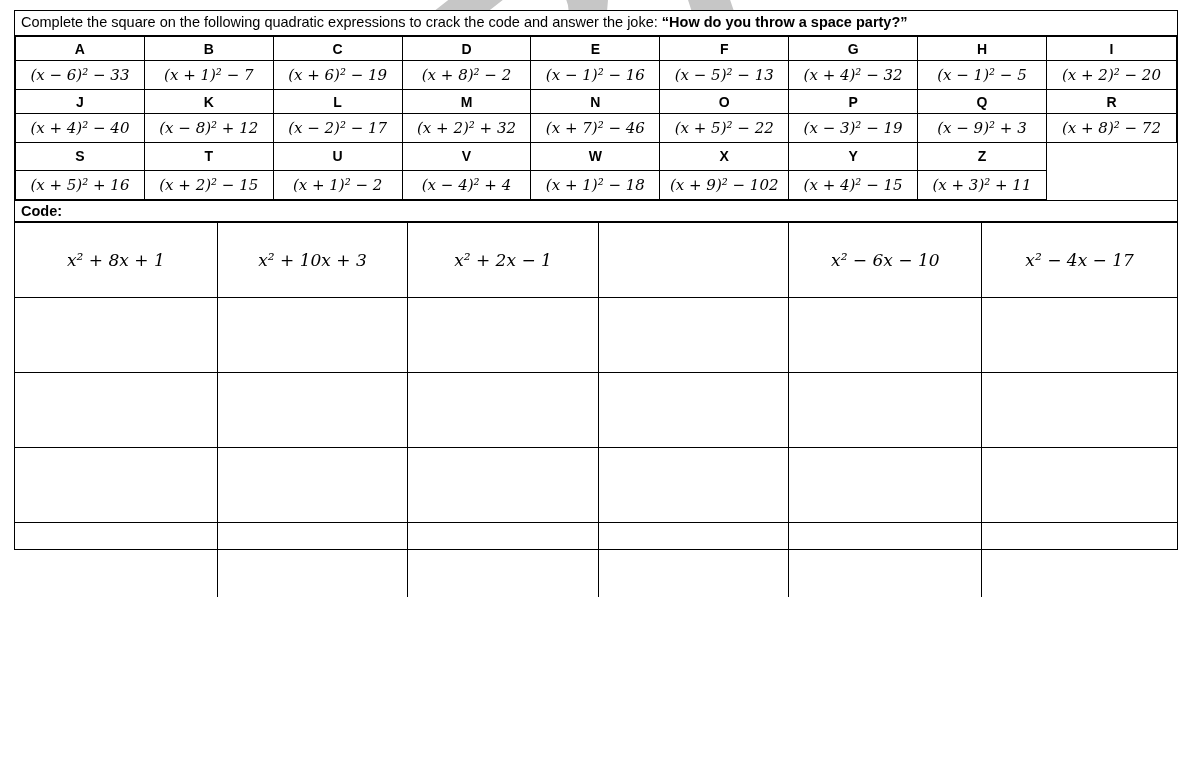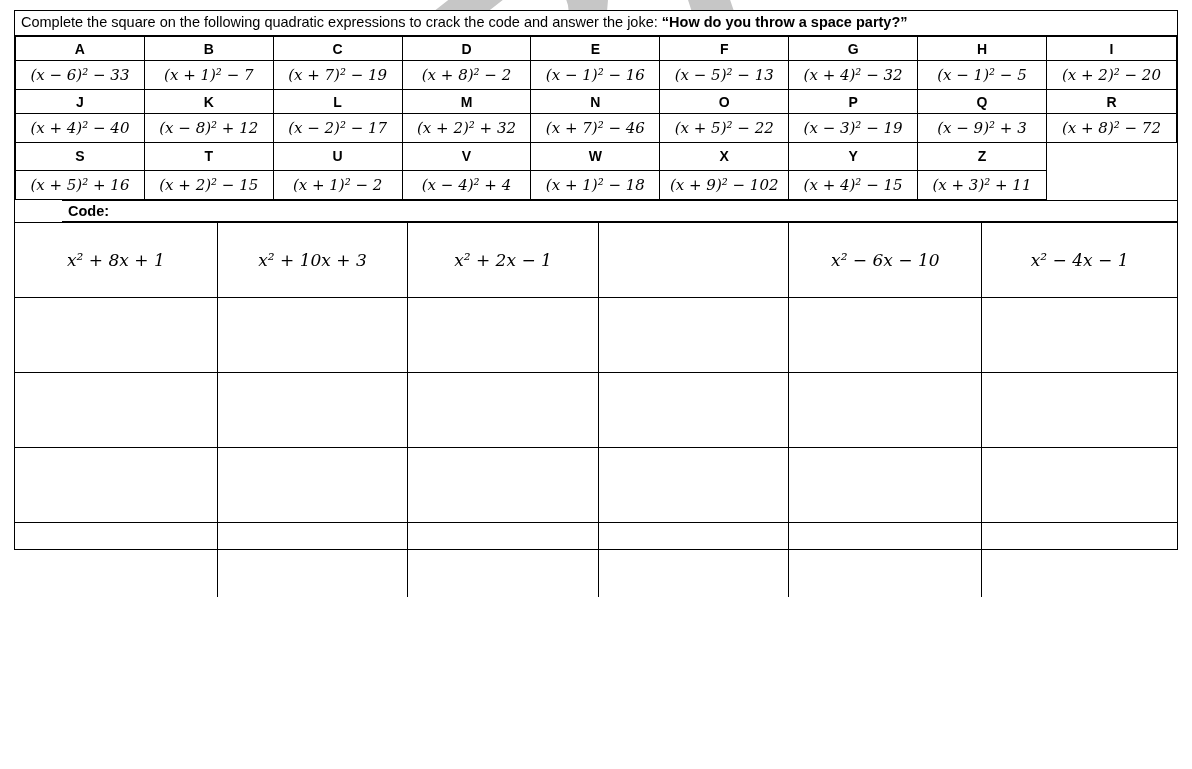--- a/index.html
+++ b/index.html
@@ -158,21 +158,21 @@
         <td class="letter">D</td>
         <td class="letter">E</td>
         <td class="letter">F</td>
         <td class="letter">G</td>
         <td class="letter">H</td>
         <td class="letter">I</td>
       </tr>
       <tr>
         <td class="expr"><span class="m">(x − 6)² − 33</span></td>
         <td class="expr"><span class="m">(x + 1)² − 7</span></td>
-        <td class="expr"><span class="m">(x + 7)² − 19</span></td>
+        <td class="expr"><span class="m">(x + 6)² − 19</span></td>
         <td class="expr"><span class="m">(x + 8)² − 2</span></td>
         <td class="expr"><span class="m">(x − 1)² − 16</span></td>
         <td class="expr"><span class="m">(x − 5)² − 13</span></td>
         <td class="expr"><span class="m">(x + 4)² − 32</span></td>
         <td class="expr"><span class="m">(x − 1)² − 5</span></td>
         <td class="expr"><span class="m">(x + 2)² − 20</span></td>
       </tr>
 
       <tr>
         <td class="letter">J</td>
@@ -215,39 +215,39 @@
         <td class="expr"><span class="m">(x − 4)² + 4</span></td>
         <td class="expr"><span class="m">(x + 1)² − 18</span></td>
         <td class="expr"><span class="m">(x + 9)² − 102</span></td>
         <td class="expr"><span class="m">(x + 4)² − 15</span></td>
         <td class="expr"><span class="m">(x + 3)² + 11</span></td>
         <td class="blank"></td>
       </tr>
     </tbody>
   </table>
 
-  <div class="section-label" style="border-top:1px solid #000;margin-left:47px;">Code:</div>
+  <div class="section-label" style="border-top:1px solid #000;">Code:</div>
 
   <table class="code">
     <colgroup>
       <col style="width:17.4%">
         <col style="width:16.4%">
         <col style="width:16.4%">
       <col style="width:16.4%">
         <col style="width:16.6%">
         <col style="width:16.8%">
     </colgroup>
     <tbody>
       <tr>
         <td><span class="m">x² + 8x + 1</span></td>
         <td><span class="m">x² + 10x + 3</span></td>
         <td><span class="m">x² + 2x − 1</span></td>
         <td><span class="m"></span></td>
         <td><span class="m">x² − 6x − 10</span></td>
-        <td><span class="m">x² − 4x − 1</span></td>
+        <td><span class="m">x² − 4x − 17</span></td>
       </tr>
       <tr>
         <td><span class="m"></span></td>
         <td><span class="m"></span></td>
         <td><span class="m"></span></td>
         <td><span class="m"></span></td>
         <td><span class="m"></span></td>
         <td><span class="m"></span></td>
       </tr>
       <tr>

